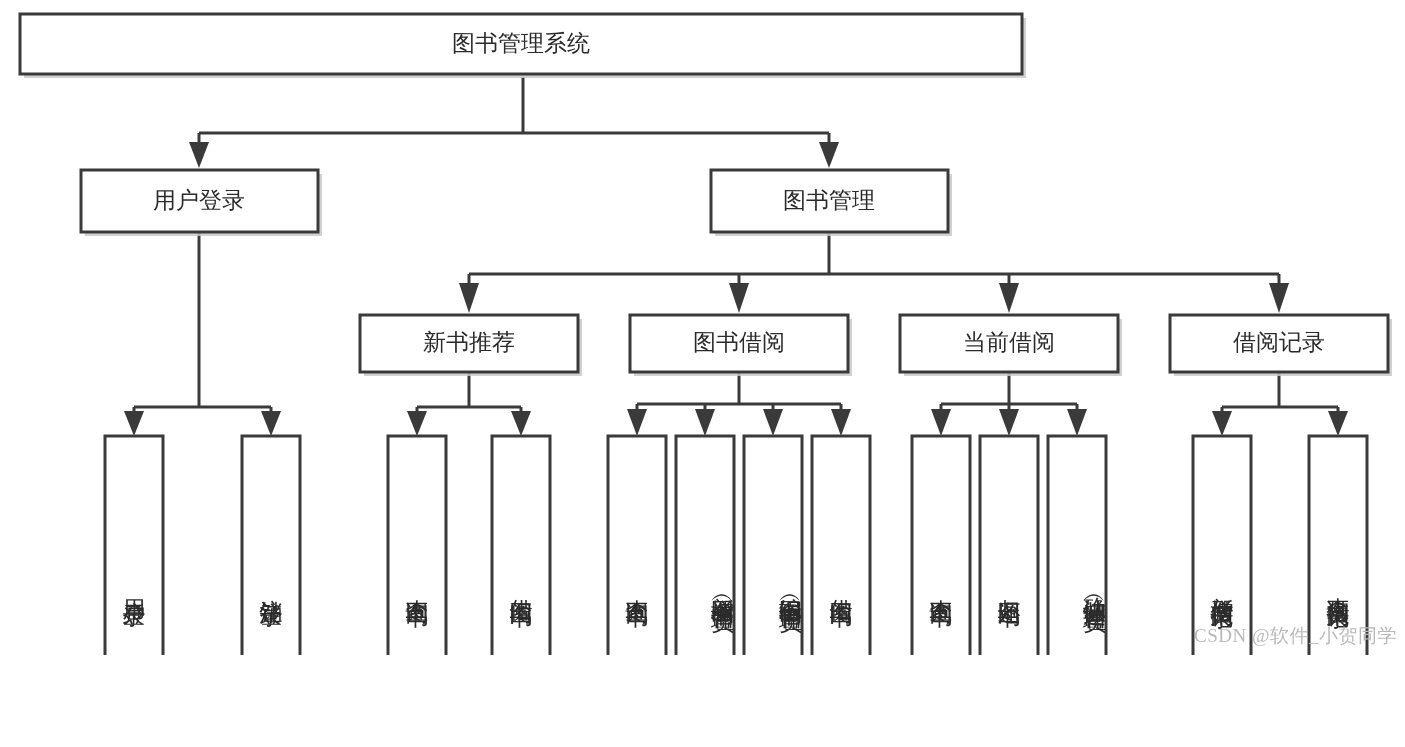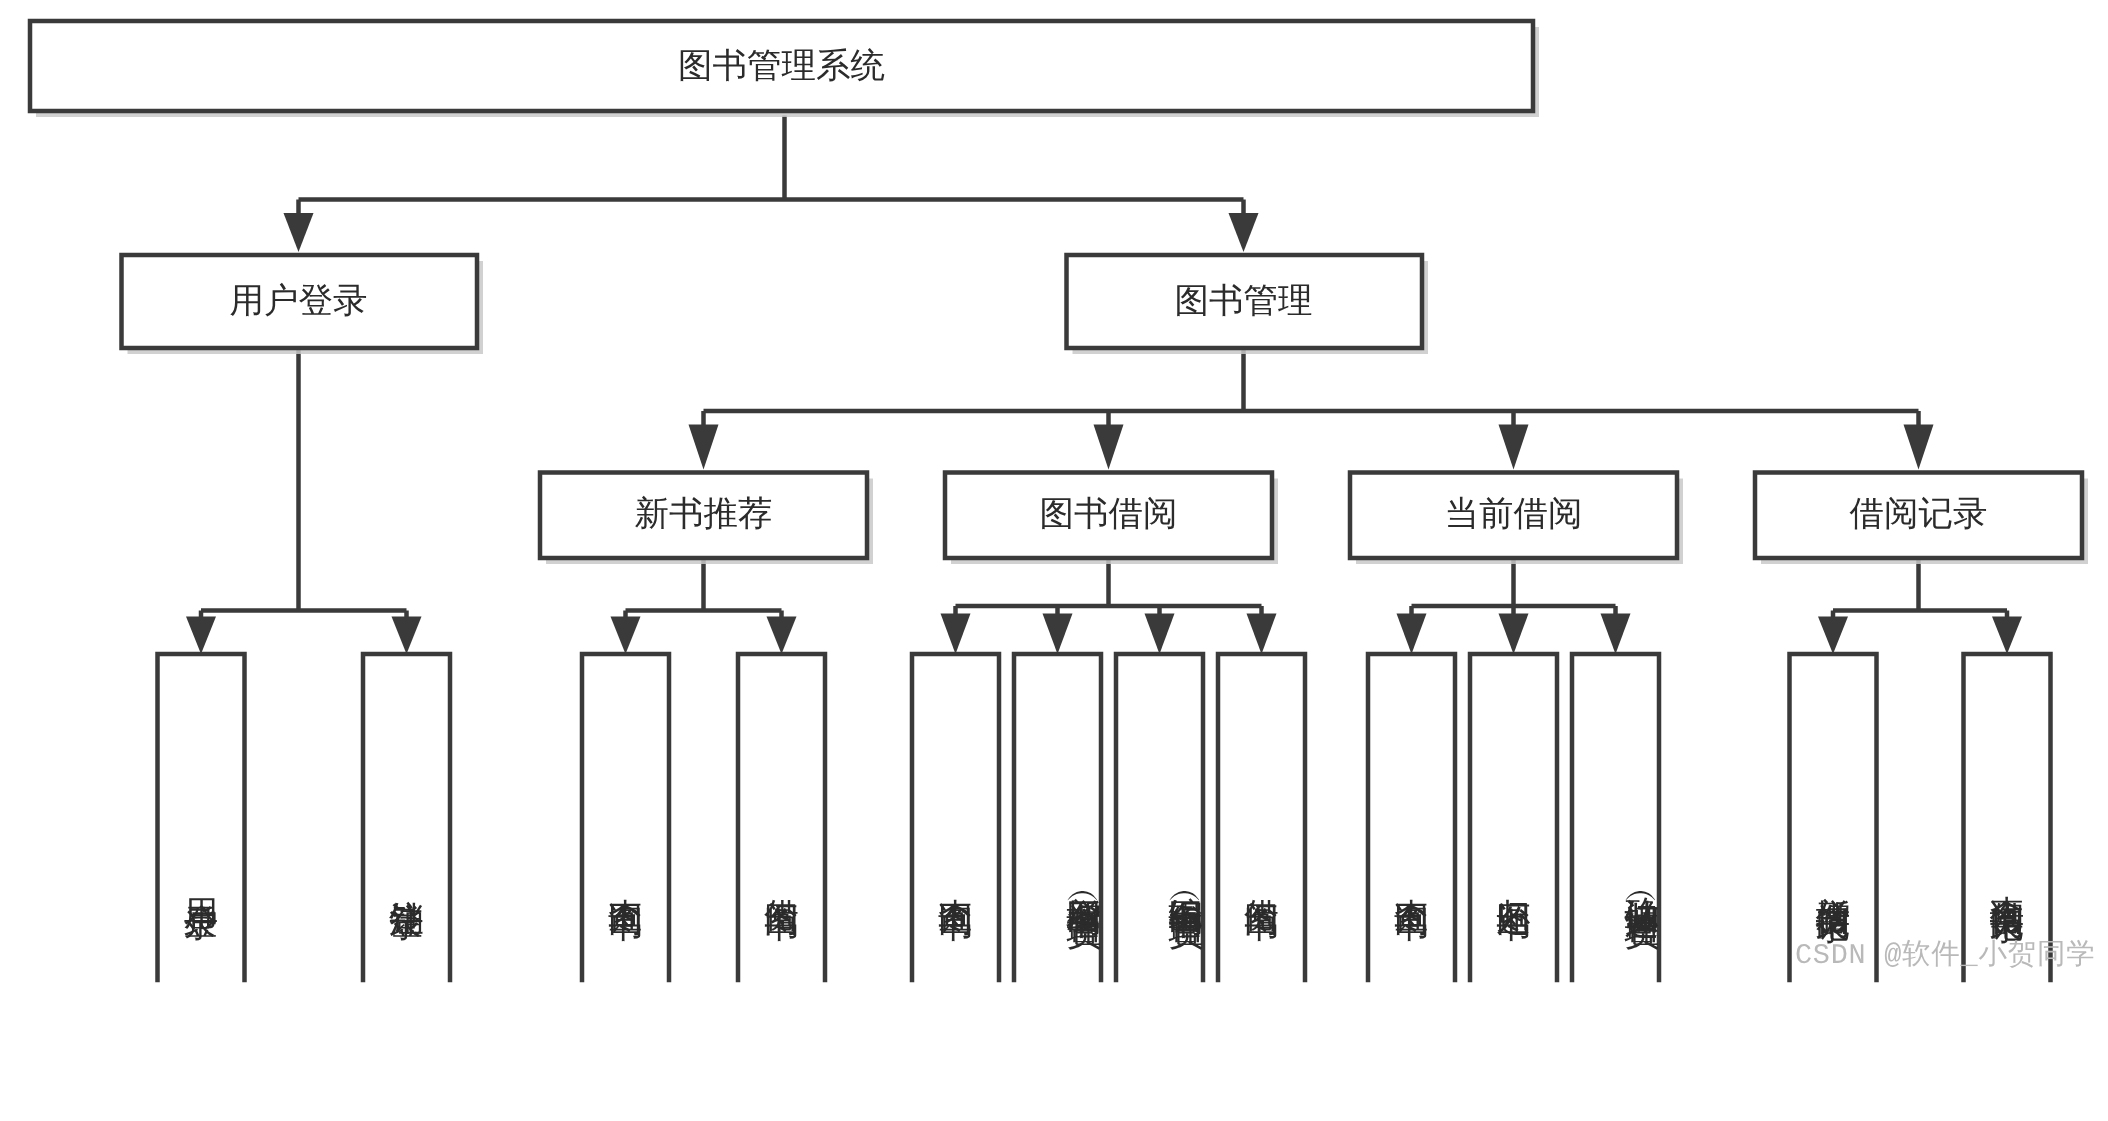--- a/index.html
+++ b/index.html
@@ -63,21 +63,21 @@
     display: flex;
     align-items: center;
     justify-content: center;
     white-space: nowrap;
     pointer-events: none;
   }
   .watermark {
     position: absolute;
     right: 8px;
     bottom: 6px;
-    font-family: Liberation Mono, monospace;
+    font-family: Liberation Serif, serif;
     font-size: 19px;
     color: #b9b9b9;
     white-space: nowrap;
     letter-spacing: 0.5px;
   }
 </style>
 </head>
 <body>
 
 <div id="diagram-root">

